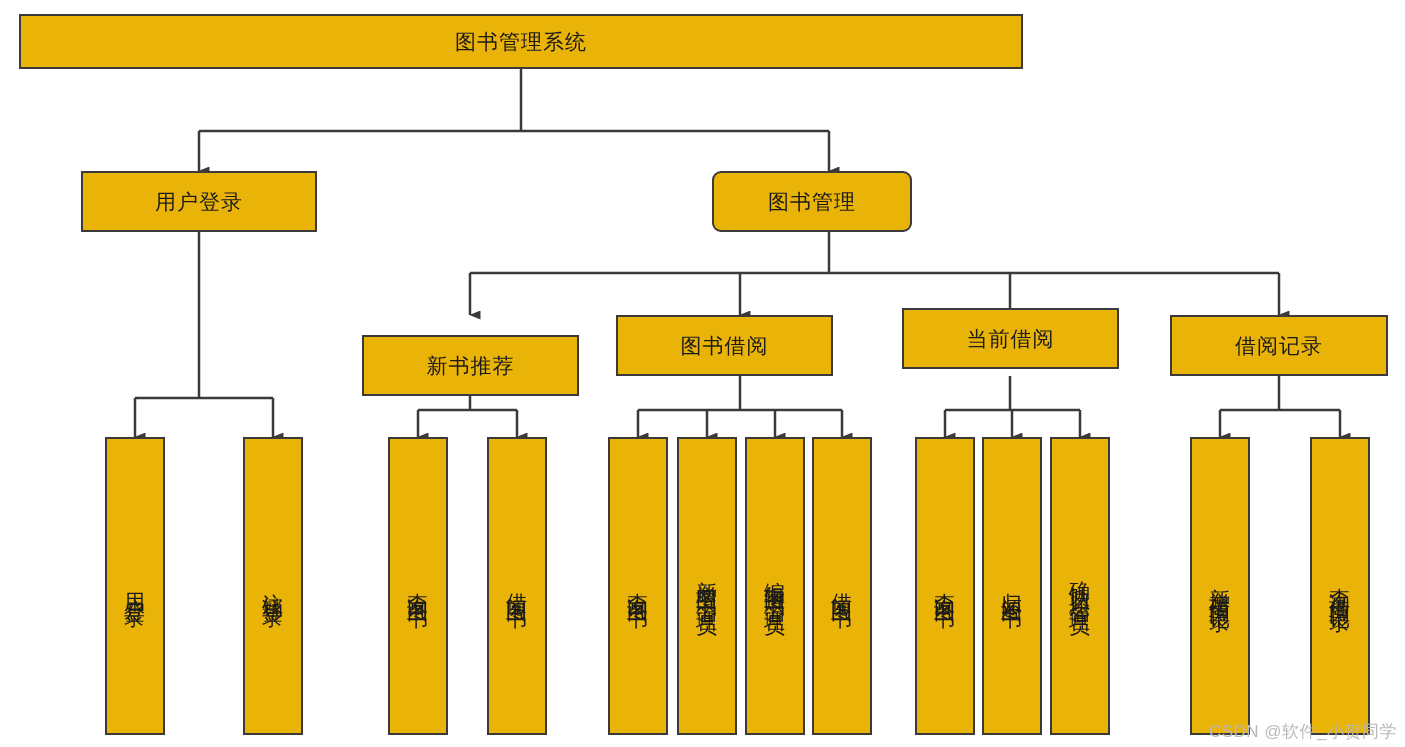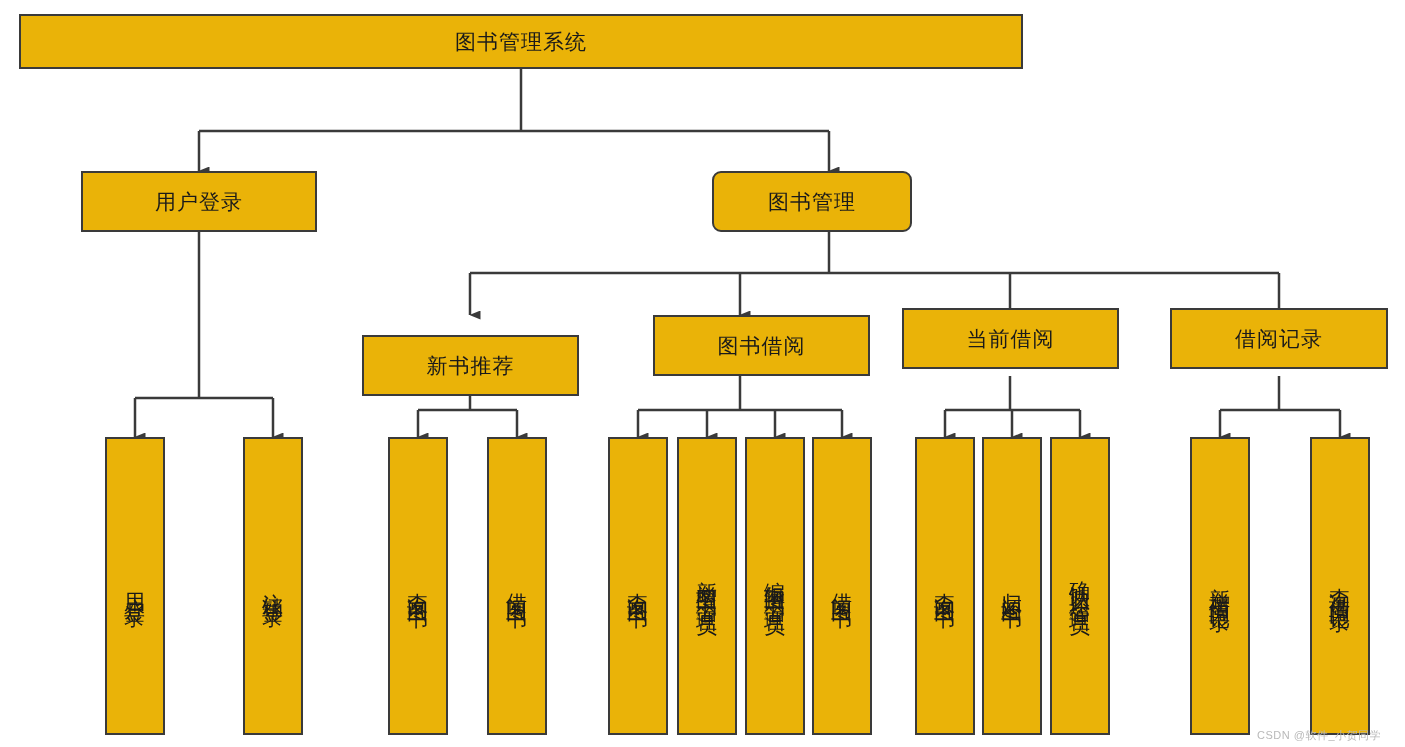--- a/index.html
+++ b/index.html
@@ -51,23 +51,23 @@
     line-height: 1;
     white-space: nowrap;
     display: block;
   }
   .node .htext {
     display: block;
     white-space: nowrap;
   }
   .watermark {
     position: absolute;
-    right: 24px;
+    right: 8px;
     bottom: 4px;
-    font-size: 11px;
+    font-size: 17px;
     color: #b9b9b9;
     white-space: nowrap;
     letter-spacing: 0.5px;
   }
 </style>
 </head>
 <body>
 
 <div id="diagram-root">
   <svg class="wires" viewBox="0 0 1405 747">
@@ -126,27 +126,27 @@
       </div>
       <div class="node horiz" style="left: 81px; top: 171px; width: 236px; height: 61px;">
         <span class="htext">用户登录</span>
       </div>
       <div class="node horiz" style="left: 712px; top: 171px; width: 200px; height: 61px; border-radius: 9px;">
         <span class="htext">图书管理</span>
       </div>
       <div class="node horiz" style="left: 362px; top: 315px; width: 217px; height: 61px; margin-top: 20px;">
         <span class="htext">新书推荐</span>
       </div>
-      <div class="node horiz" style="left: 653px; top: 315px; width: 217px; height: 61px;">
+      <div class="node horiz" style="left: 616px; top: 315px; width: 217px; height: 61px;">
         <span class="htext">图书借阅</span>
       </div>
       <div class="node horiz" style="left: 902px; top: 308px; width: 217px; height: 61px;">
         <span class="htext">当前借阅</span>
       </div>
-      <div class="node horiz" style="left: 1170px; top: 308px; width: 218px; height: 61px;">
+      <div class="node horiz" style="left: 1170px; top: 315px; width: 218px; height: 61px;">
         <span class="htext">借阅记录</span>
       </div>
       <div class="node vert" style="left: 105px; top: 437px; width: 60px; height: 298px;">
         <span class="vtext">用户登录</span>
       </div>
       <div class="node vert" style="left: 243px; top: 437px; width: 60px; height: 298px;">
         <span class="vtext">注销登录</span>
       </div>
       <div class="node vert" style="left: 388px; top: 437px; width: 60px; height: 298px;">
         <span class="vtext">查询图书</span>

